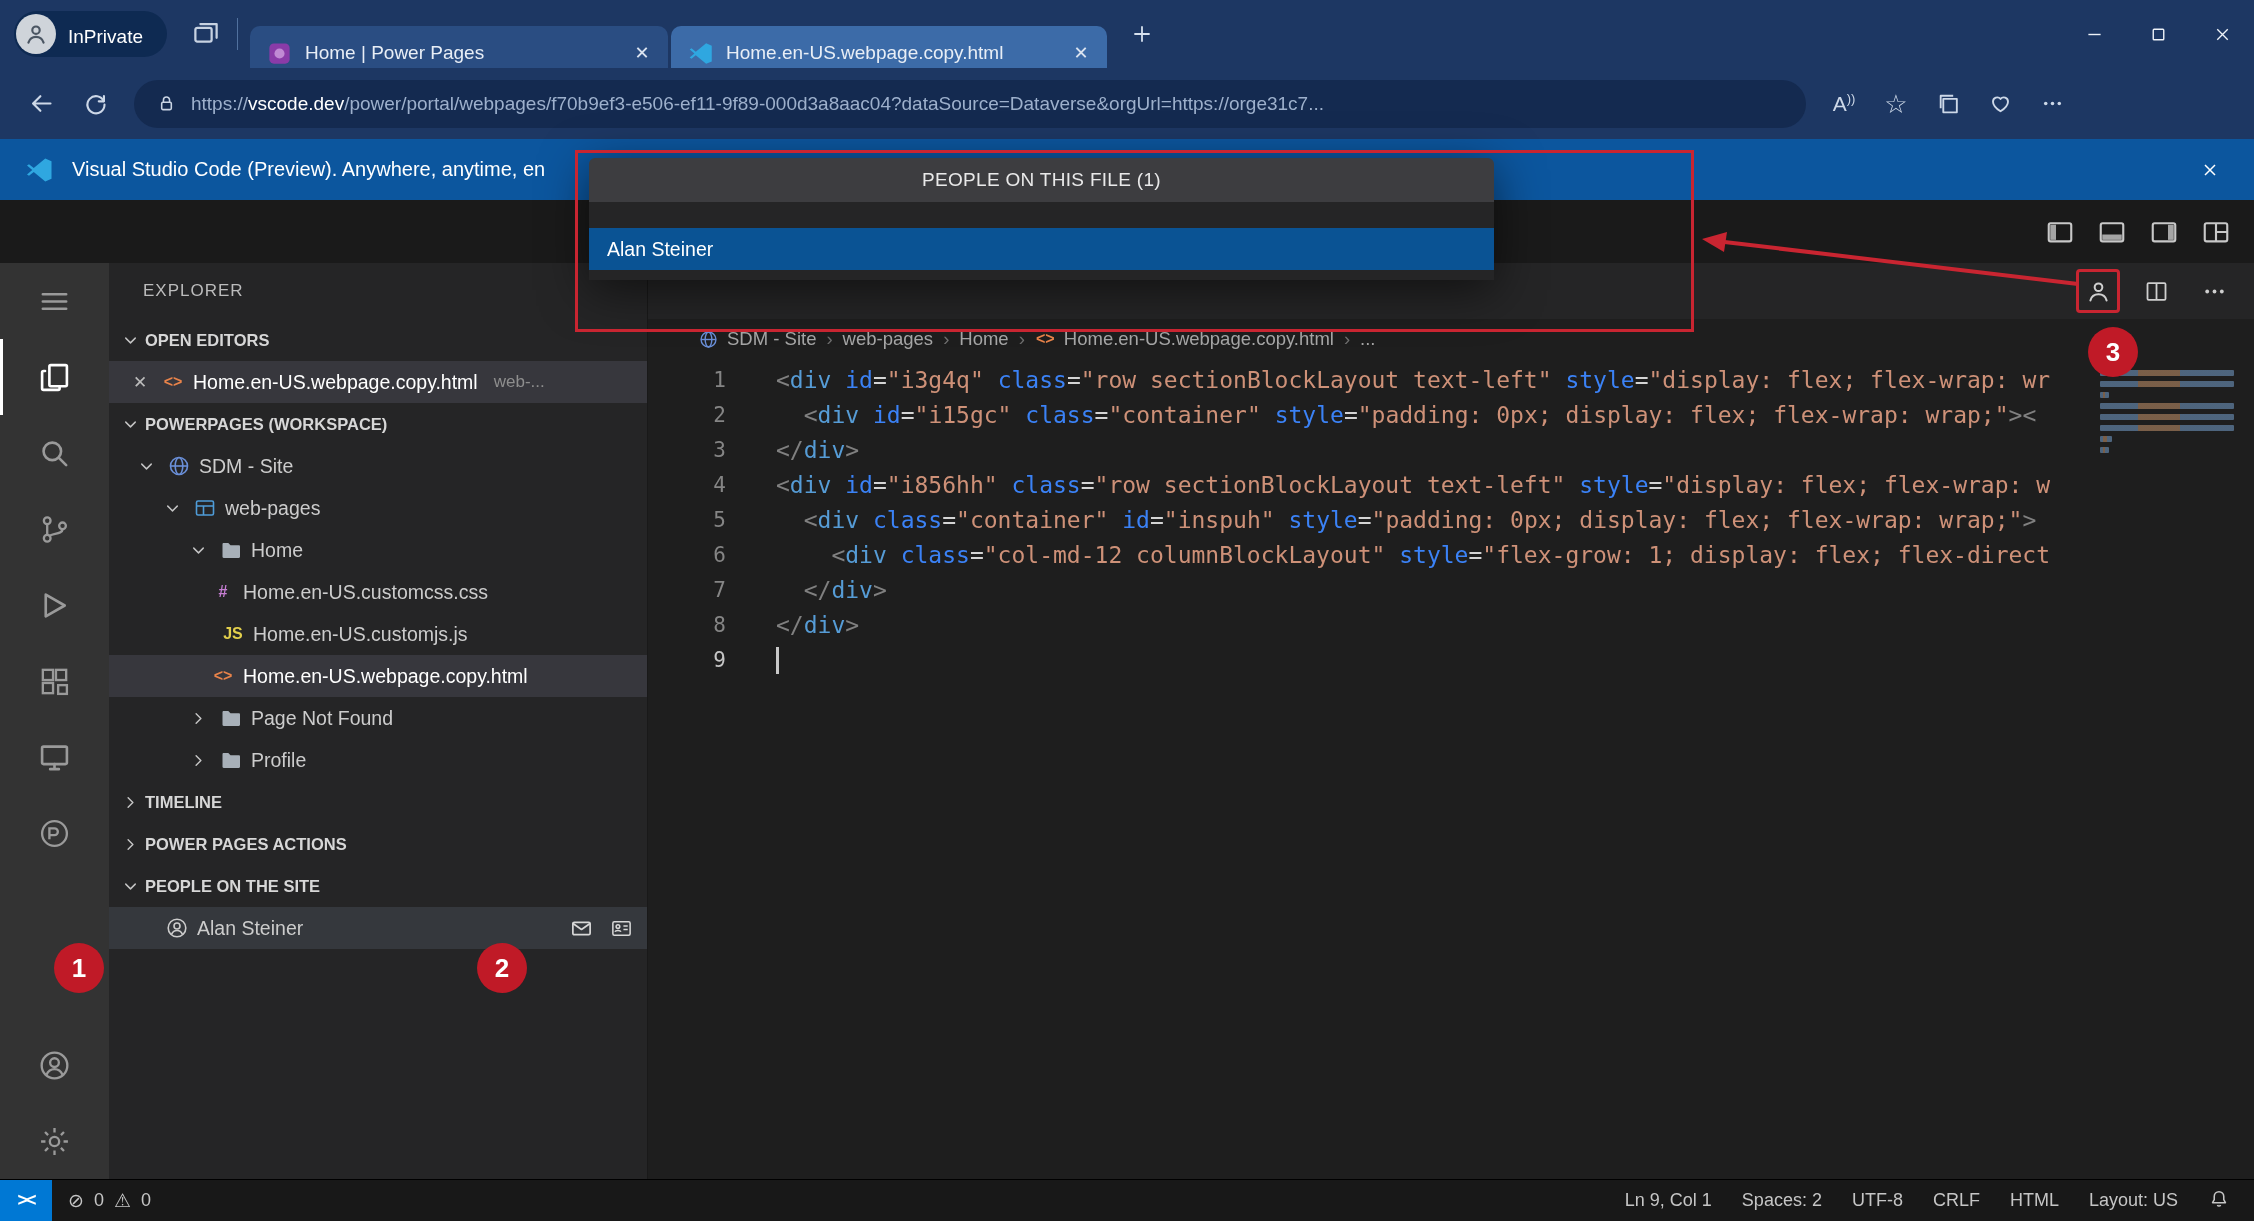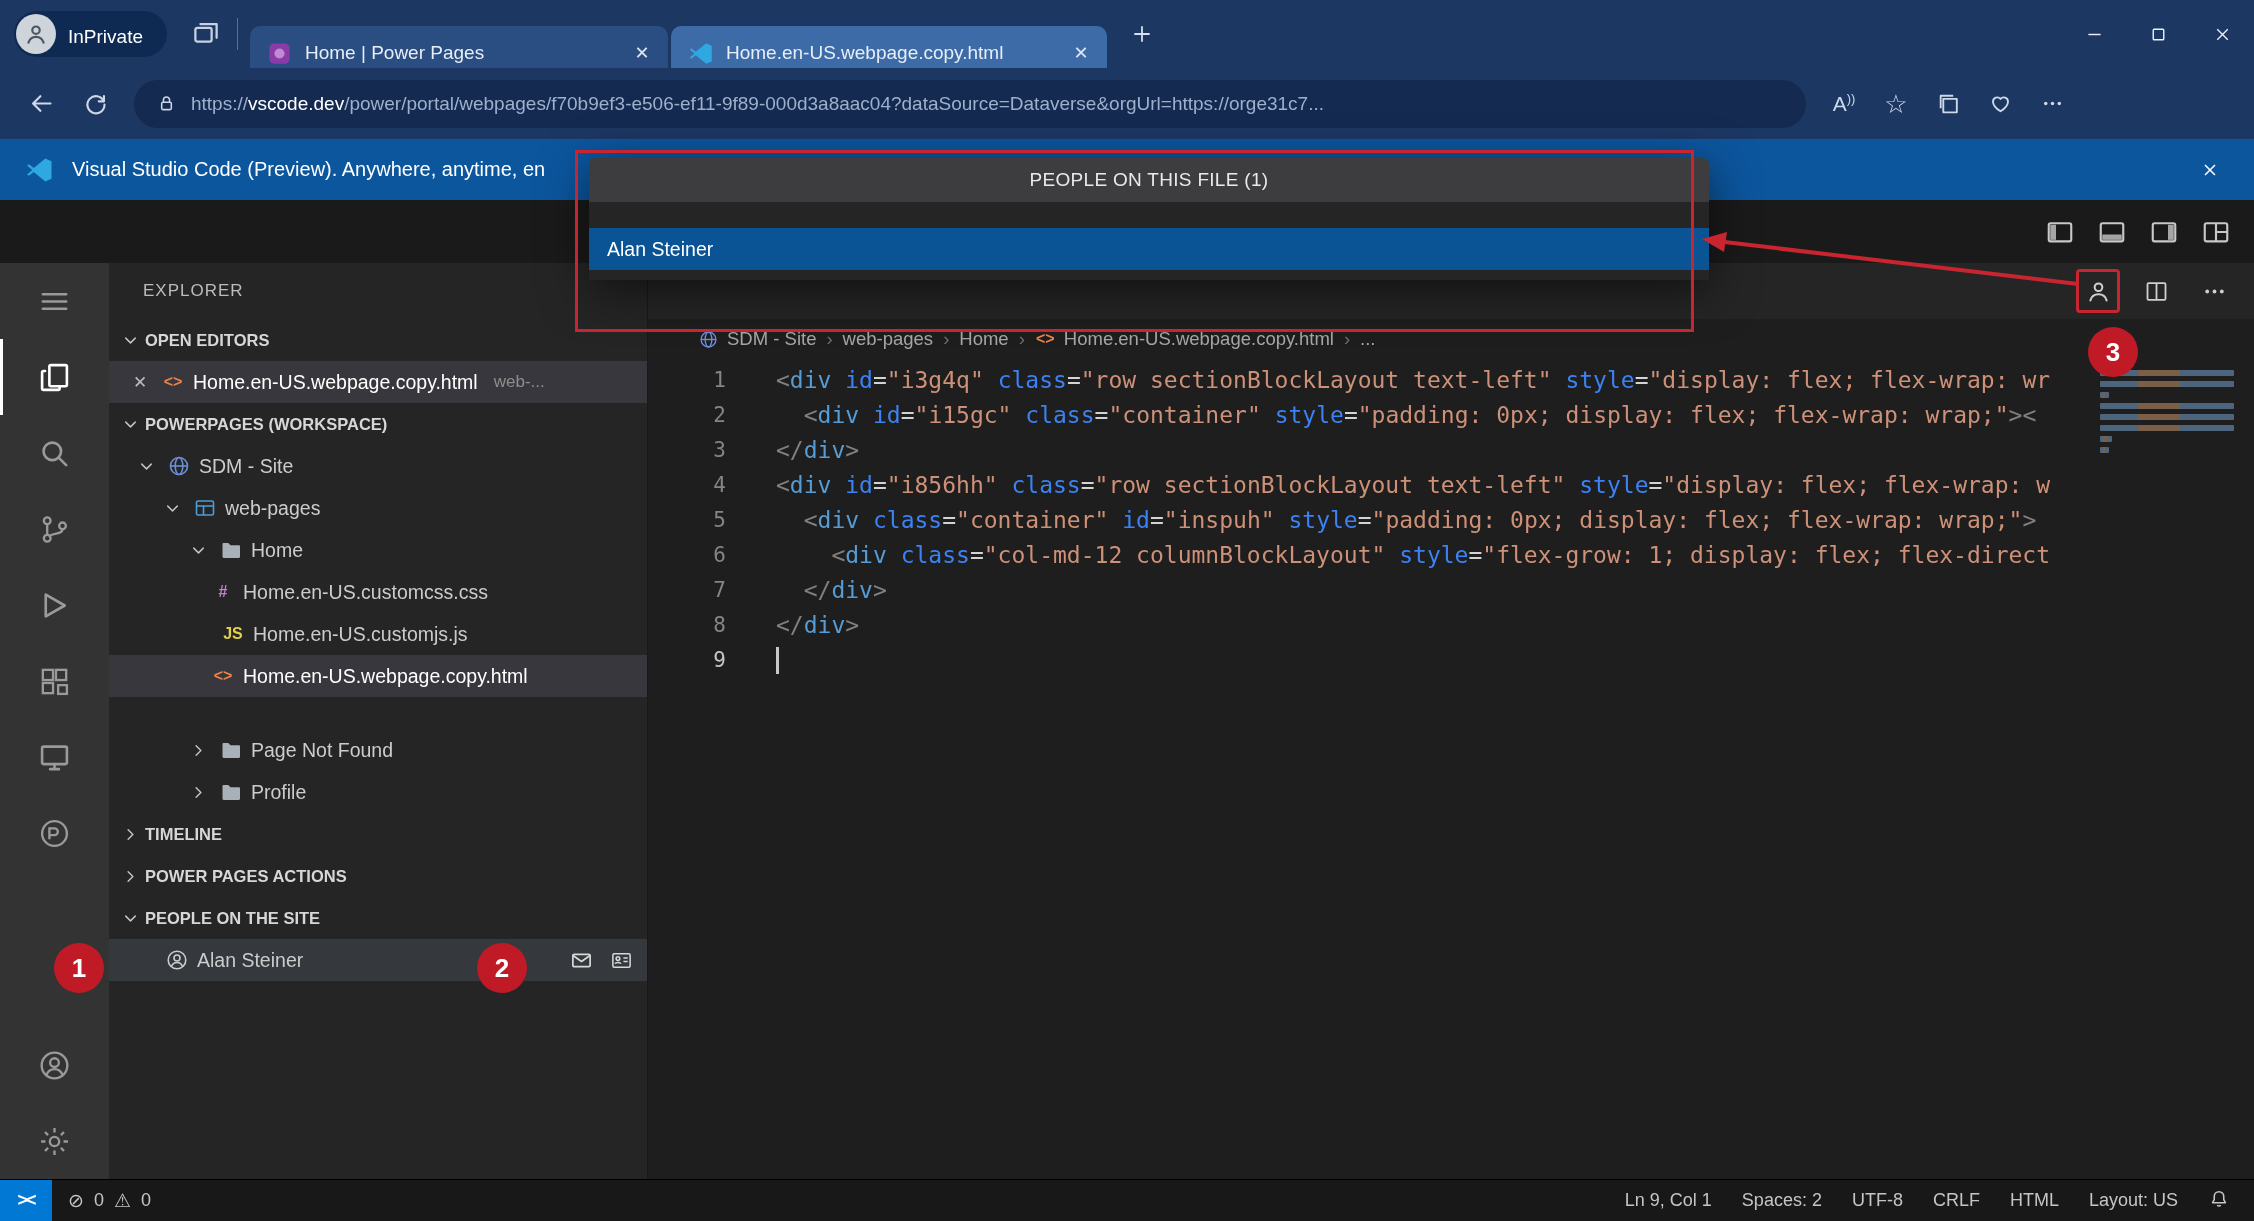--- a/index.html
+++ b/index.html
@@ -107,21 +107,21 @@
   
   .statusbar{height:42px;flex:none;background:#181818;border-top:1px solid #000;display:flex;align-items:center;color:#c5c5c5;font-size:18px}
   .remote{width:52px;height:100%;background:#0078d4;color:#fff;font-weight:700;letter-spacing:-2px;font-size:18px;display:flex;align-items:center;justify-content:center}
   .sb-left{display:flex;align-items:center;gap:10px;padding-left:16px}
   .sb-glyph{font-size:19px}
   .sb-right{margin-left:auto;display:flex;align-items:center;gap:30px;padding-right:20px}
   .bell{width:26px;height:26px;color:#c5c5c5}
   .bell svg{width:22px;height:22px}
 
   
-  .popup{position:absolute;left:589px;top:158px;width:1120px;z-index:40;filter:drop-shadow(0 10px 24px rgba(0,0,0,.55))}
+  .popup{position:absolute;left:589px;top:158px;width:905px;z-index:40;filter:drop-shadow(0 10px 24px rgba(0,0,0,.55))}
   .pp-head{height:44px;background:#3d3d40;border-radius:6px 6px 0 0;display:flex;align-items:center;justify-content:center;color:#e9e9e9;font-size:19px;letter-spacing:.3px}
   .pp-body{background:#252526;padding:14px 5px 10px}
   .pp-input{display:block;width:100%;height:46px;background:#313131;border:2px solid #0a7ad1;color:#ccc;font-size:19px;padding:0 12px;outline:none;font-family:inherit}
   .pp-input::placeholder{color:#8c8c8c}
   .pp-item{height:42px;margin:12px -5px 0;background:#0a5394;color:#fff;display:flex;align-items:center;padding:0 18px;font-size:19.5px}
 
   
   .ann-rect{position:absolute;left:575px;top:150px;width:1119px;height:182px;border:3px solid var(--ann);z-index:44;pointer-events:none}
   .ann-svg{position:absolute;left:0;top:0;z-index:45;pointer-events:none}
   .badge{position:absolute;width:50px;height:50px;border-radius:50%;background:#c01a27;color:#fff;font-size:26px;font-weight:700;display:flex;align-items:center;justify-content:center;z-index:46}
@@ -437,21 +437,21 @@
                 <span class="ftxt c-js">JS</span>
               </span>
               <span class="lbl">Home.en-US.customjs.js</span>
             </div>
             <div class="trow sel" style="padding-left: 102px;">
               <span class="ico">
                 <span class="ftxt c-html">&lt;&gt;</span>
               </span>
               <span class="lbl">Home.en-US.webpage.copy.html</span>
             </div>
-            <div class="trow" style="padding-left: 76px; margin-top: 32px;">
+            <div class="trow" style="padding-left: 76px;">
               <span class="ico chev">
                 <svg viewBox="0 0 24 24" fill="none" stroke="currentColor" stroke-width="1.8" stroke-linecap="round" stroke-linejoin="round">
                   <path d="M9 6l6 6-6 6"></path>
                 </svg>
               </span>
               <span class="ico">
                 <svg viewBox="0 0 24 24">
                   <path d="M3.5 6.2c0-.7.5-1.2 1.2-1.2h4.6l2.2 2.2h8.3c.7 0 1.2.5 1.2 1.2v10.4c0 .7-.5 1.2-1.2 1.2H4.7c-.7 0-1.2-.5-1.2-1.2z" fill="#a8b0b8"></path>
                 </svg>
               </span>

